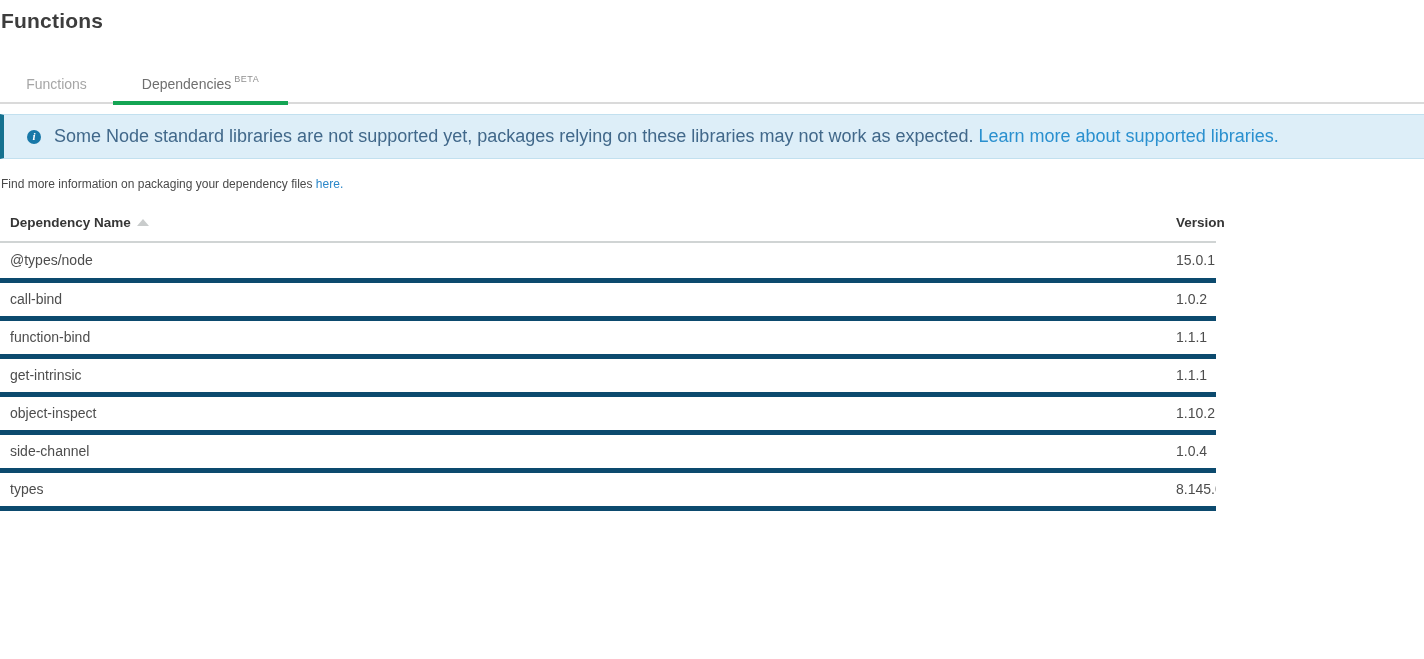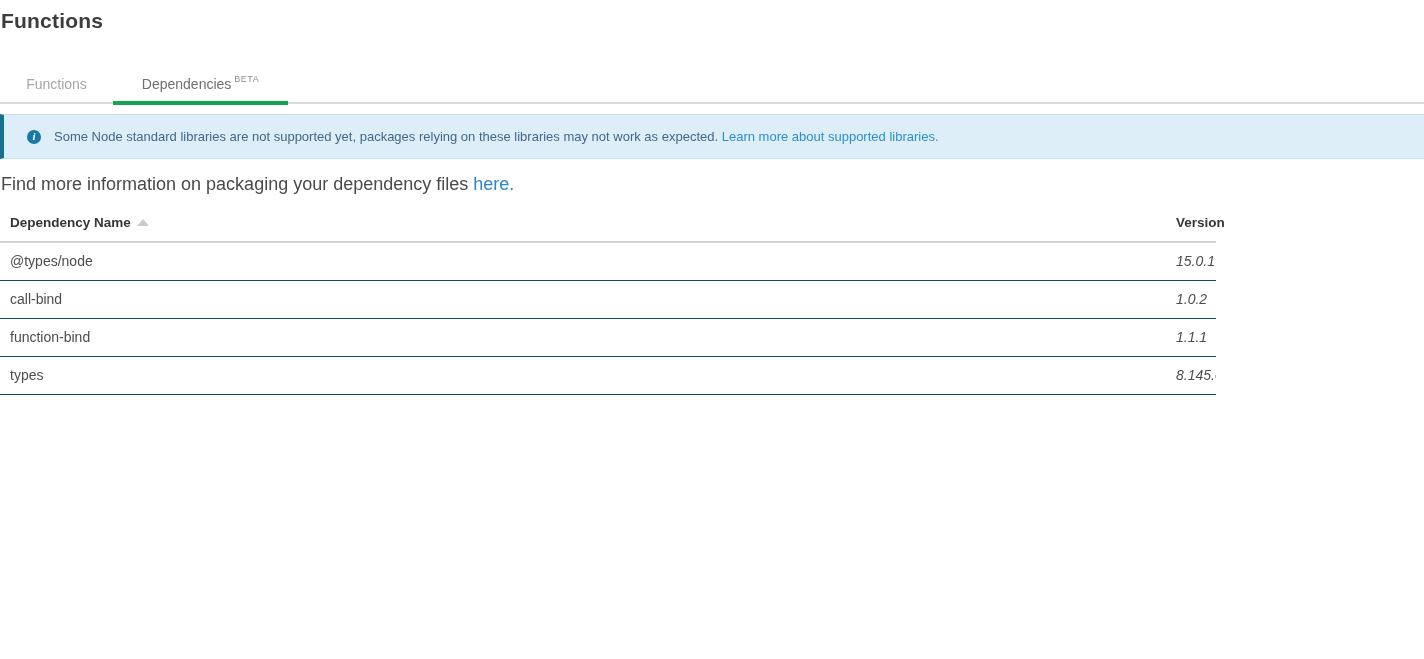--- a/index.html
+++ b/index.html
@@ -55,32 +55,32 @@
   }
   .info-icon {
     width: 14px; height: 14px; border-radius: 50%;
     background: var(--info_icon_bg, #1878a8);
     color: #ffffff; font-family: "Liberation Serif", serif;
     font-size: 11px; font-weight: bold; font-style: italic;
     display: flex; align-items: center; justify-content: center;
     margin-left: 23px; flex: none; line-height: 1;
   }
   .banner-text {
-    margin-left: 13px; font-size: 13px;
+    margin-left: 13px; font-size: 18px;
     color: var(--banner_text, #41688a);
   }
   .banner-link {
     color: var(--banner_link_blue, #2a90cf);
     text-decoration: none; cursor: pointer;
   }
 
   
   .info-line {
     margin: 17px 0 0 1px;
-    font-size: 18px; line-height: 16px; color: #4a4a4a;
+    font-size: 12px; line-height: 16px; color: #4a4a4a;
   }
   .info-line-link {
     color: var(--link_blue, #2b87c9);
     text-decoration: none; cursor: pointer;
   }
 
   
   table.dep-table {
     margin-top: 4px; width: 1216px;
     border-collapse: collapse; table-layout: fixed;
@@ -89,25 +89,25 @@
     text-align: left; font-size: 13.5px; font-weight: bold;
     color: #363636;
     padding: 19px 0 11px 10px;
     border-bottom: 2px solid #d0d4d4;
     cursor: pointer;
   }
   .dep-table th.version-col { padding-left: 0; margin-left: 24px; }
   .dep-table td {
     font-size: 14px; color: #4d4d4d;
     height: 38px; padding: 0 0 0 10px;
-    border-bottom: 1px solid #0c4a6e;
+    border-bottom: 5px solid #0c4a6e;
     vertical-align: middle;
     white-space: nowrap; overflow: hidden;
   }
-  .dep-table td.version-cell { padding-left: 0; font-style: italic; }
+  .dep-table td.version-cell { padding-left: 0; }
   .sort-icon {
     display: inline-block; width: 0; height: 0;
     border-left: 6px solid transparent;
     border-right: 6px solid transparent;
     border-bottom: 7px solid #c9cccc;
     margin-left: 6px; vertical-align: 1px;
   }
 </style>
 </head>
 <body>
@@ -156,19 +156,31 @@
   </tr>
         <tr>
     <td>call-bind</td>
     <td class="version-cell">1.0.2</td>
   </tr>
         <tr>
     <td>function-bind</td>
     <td class="version-cell">1.1.1</td>
   </tr>
         <tr>
+    <td>get-intrinsic</td>
+    <td class="version-cell">1.1.1</td>
+  </tr>
+        <tr>
+    <td>object-inspect</td>
+    <td class="version-cell">1.10.2</td>
+  </tr>
+        <tr>
+    <td>side-channel</td>
+    <td class="version-cell">1.0.4</td>
+  </tr>
+        <tr>
     <td>types</td>
     <td class="version-cell">8.145.0</td>
   </tr>
       </tbody>
   </table>
 
 </div>
 
 </body></html>

